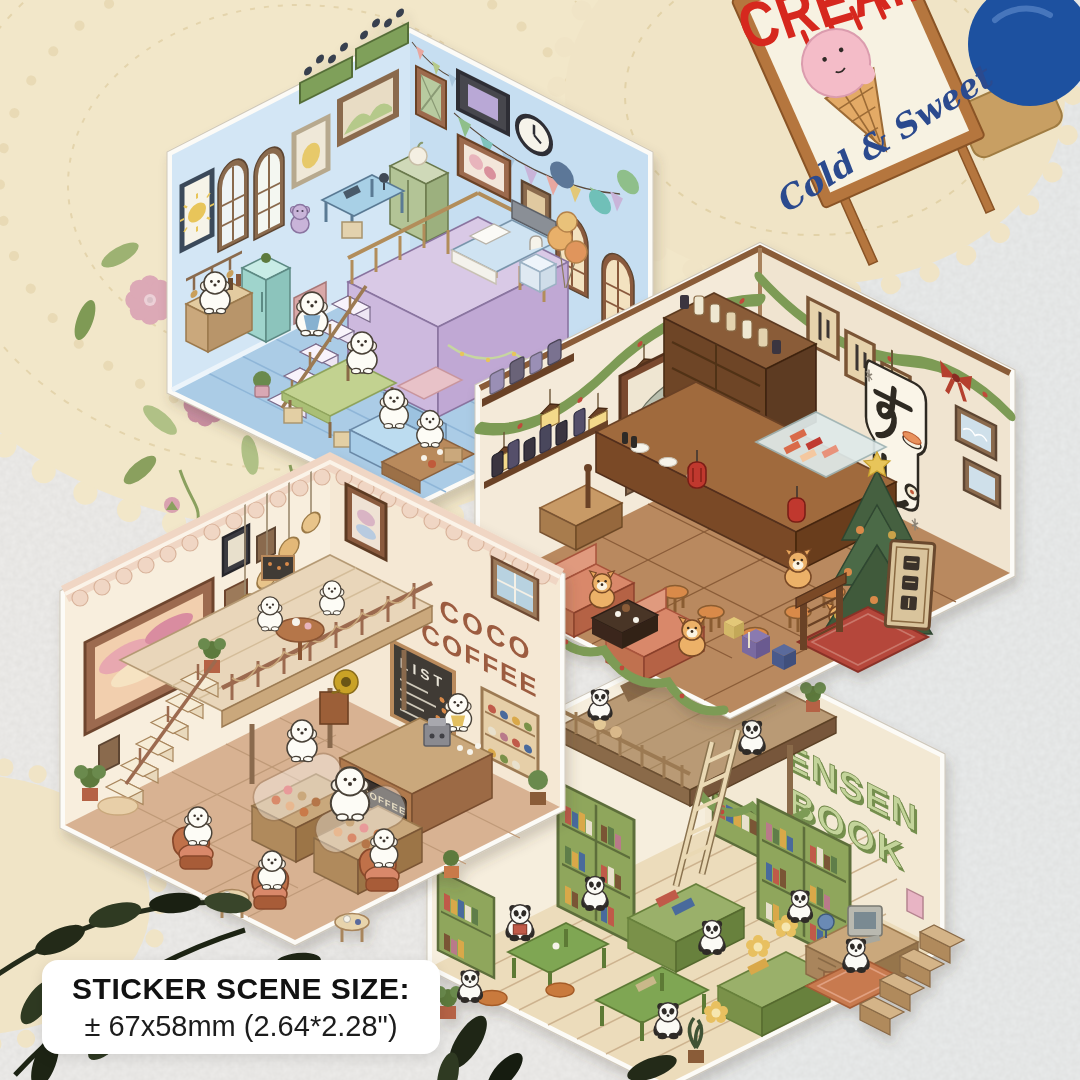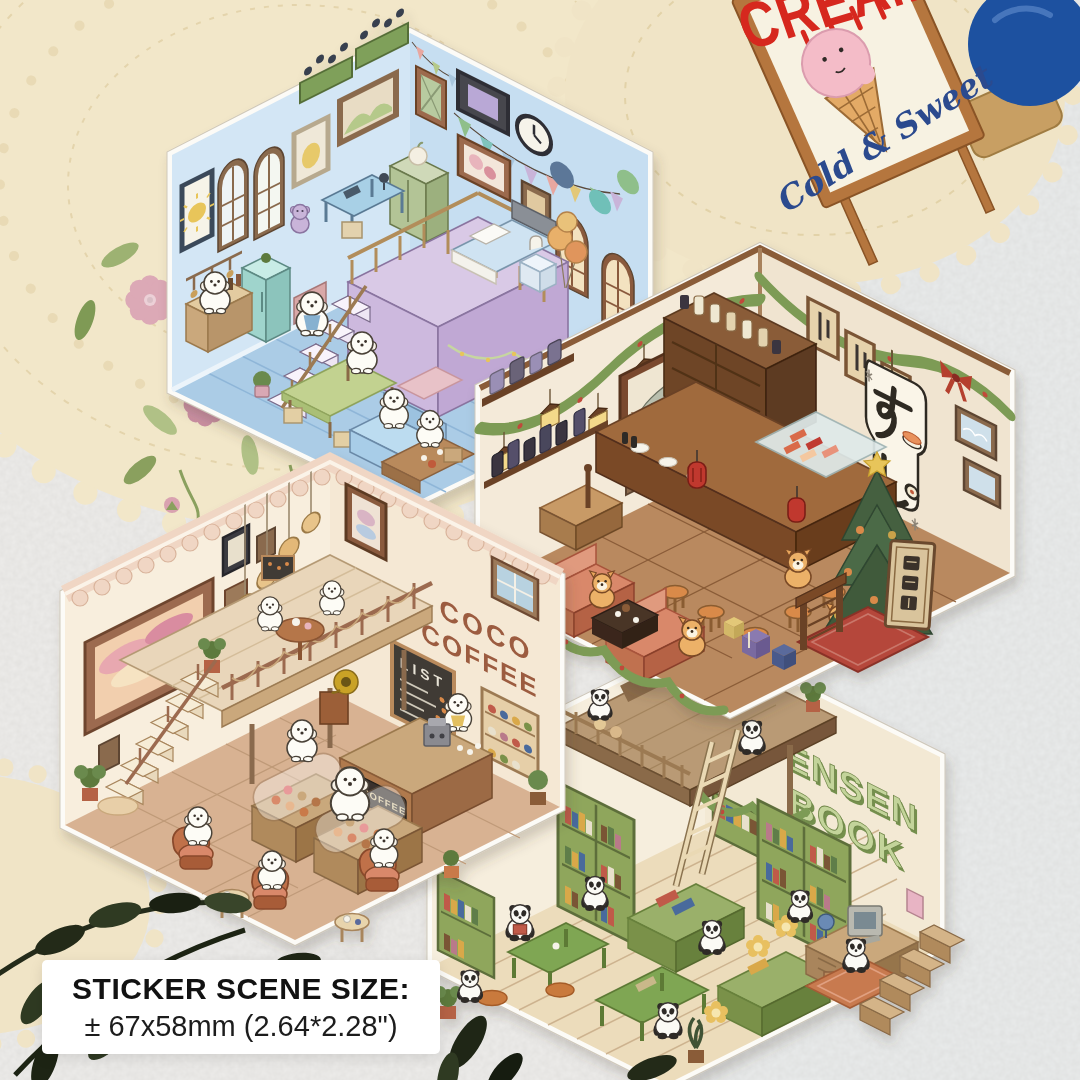--- a/index.html
+++ b/index.html
@@ -1,20 +1,20 @@
 <!DOCTYPE html>
 <html><head>
 <meta charset="utf-8">
 <style>
   html,body{margin:0;padding:0;background:#d8d6d2;}
   .stage{position:relative;width:1080px;height:1080px;overflow:hidden;
          background:#edecea;font-family:"Liberation Sans","DejaVu Sans",sans-serif;}
   .art{position:absolute;left:0;top:0;width:1080px;height:1080px;display:block;}
   .size-label{position:absolute;left:42px;top:960px;width:398px;height:94px;
-              background:#ffffff;border-radius:5px;display:flex;flex-direction:column;
+              background:#ffffff;border-radius:16px;display:flex;flex-direction:column;
               justify-content:center;align-items:center;gap:4px;
               box-shadow:0 4px 14px rgba(0,0,0,.10);}
   .size-label .t1{font-weight:bold;font-size:30px;letter-spacing:.5px;color:#121212;}
   .size-label .t2{font-size:29px;color:#1c1c1c;}
   .sr-data{position:absolute;width:0;height:0;overflow:hidden;}
 </style>
 </head>
 <body>
 
 <div class="stage">

